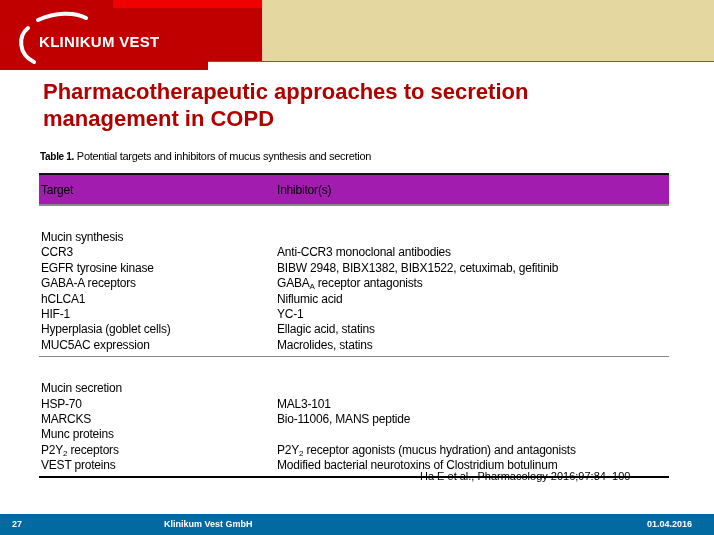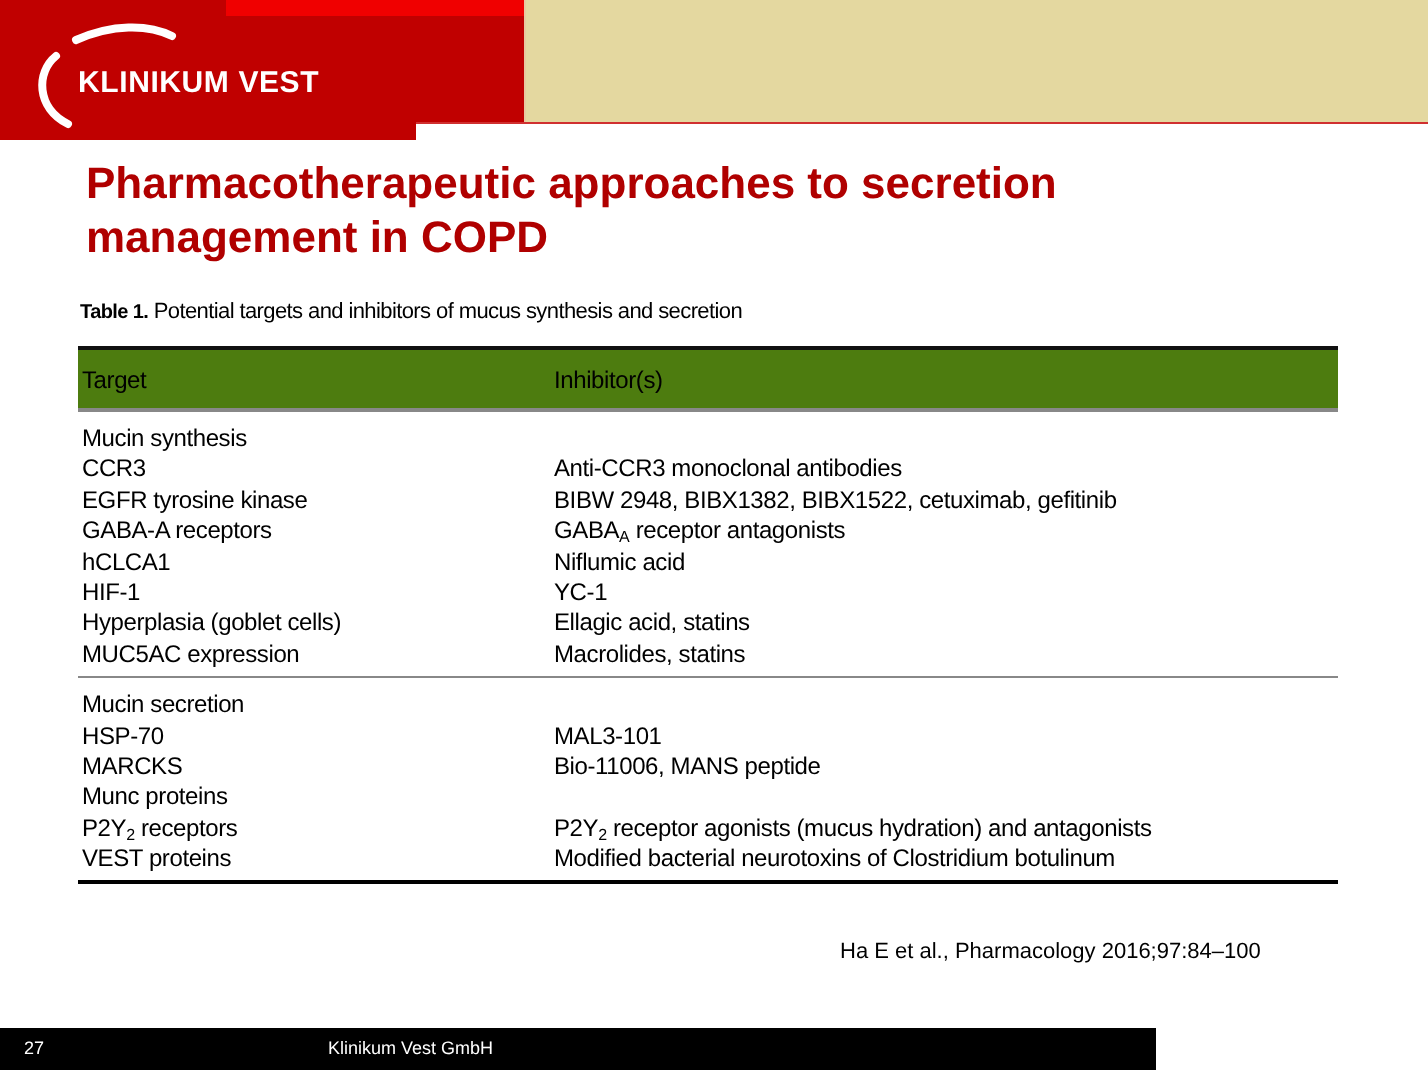--- a/index.html
+++ b/index.html
@@ -8,30 +8,30 @@
   .hdr-red-low { position:absolute; left:0; top:61px; width:208px; height:9px; background:#c00000; }
   .hdr-bright { position:absolute; left:113px; top:0; width:149px; height:8px; background:#f00000; }
   .hdr-beige { position:absolute; left:262px; top:0; width:452px; height:61px; background:#e4d8a0; border-left:1px solid #e8c8a0; }
   .hdr-line { position:absolute; left:208px; top:61px; width:506px; height:1px; background:#d03030; }
   .logo-arc { position:absolute; left:12px; top:10px; width:80px; height:60px; }
   .logo-text { position:absolute; left:39px; top:33px; color:#ffffff; font-weight:bold; font-size:15px; letter-spacing:0.3px; }
   .title { position:absolute; left:43px; top:78px; width:620px; color:#b00000; font-weight:bold; font-size:22px; line-height:27px; }
   .caption { position:absolute; left:40px; top:150px; font-size:11px; color:#000; letter-spacing:-0.3px; }
   .caption b { font-size:10px; }
   .table { position:absolute; left:39px; top:173px; width:630px; font-size:12px; color:#000; letter-spacing:-0.2px; }
-  .thead { height:29px; background:#4d7c0f; border-top:2px solid #111; border-bottom:2px solid #888; display:flex; align-items:center; }
+  .thead { height:29px; background:#a21caf; border-top:2px solid #111; border-bottom:2px solid #888; display:flex; align-items:center; }
   .c1 { width:236px; padding-left:2px; }
   .c2 { flex:1; }
-  .group { padding-top:6px; padding-bottom:3px; }
+  .group { padding-top:24px; padding-bottom:3px; }
   .group.sep { border-bottom:1px solid #888; }
   .group.last { border-bottom:2px solid #000000; }
   .row { display:flex; height:15.4px; line-height:15.4px; white-space:nowrap; }
   sub { font-size:8px; vertical-align:-2px; line-height:0; }
   .ref { position:absolute; left:396px; top:470px; font-size:11px; color:#000;padding-left:24px; }
-  .footer { position:absolute; left:0; top:514px; width:578px; height:21px; background:#000000; color:#fff; font-weight:normal; font-size:9px; }
+  .footer { position:absolute; left:0; top:514px; width:714px; height:21px; background:#0369a1; color:#fff; font-weight:bold; font-size:9px; }
   .footer span { position:absolute; top:5px; }
 </style>
 </head>
 <body>
 
 <div class="hdr-red"></div>
 <div class="hdr-red-low"></div>
 <div class="hdr-bright"></div>
 <div class="hdr-beige"></div>
 <div class="hdr-line"></div>

